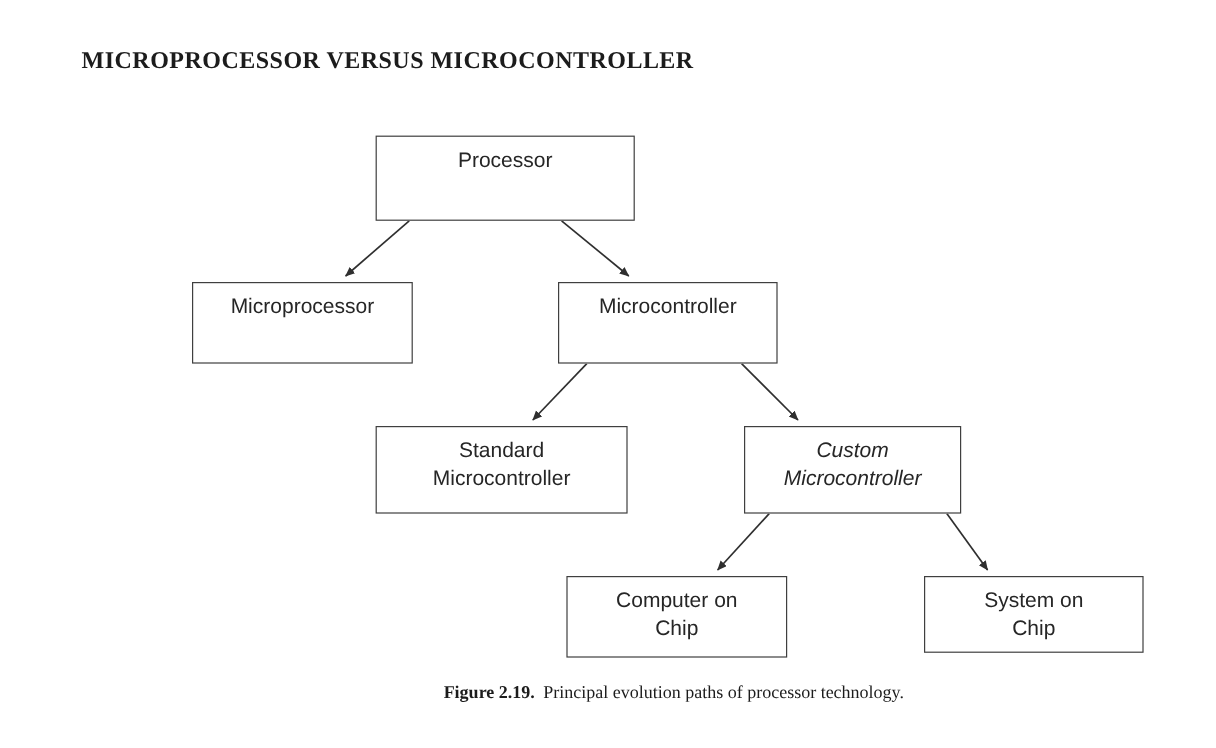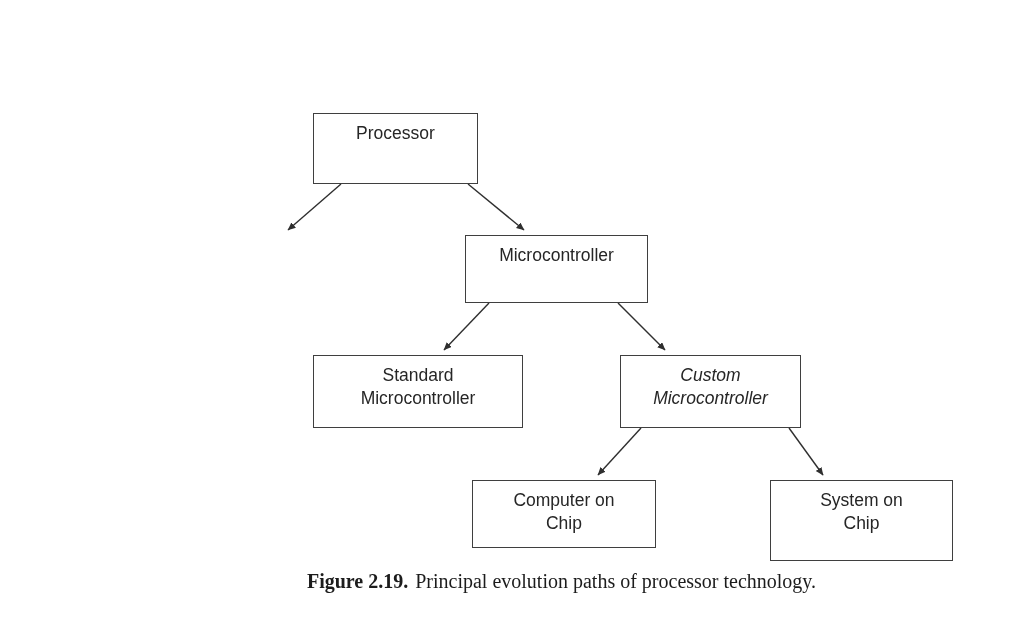--- a/index.html
+++ b/index.html
@@ -43,68 +43,72 @@
     align-items: flex-start;
     padding-top: 8px;
   }
   .node .label {
     font-size: 17.5px;
     line-height: 1.32;
     color: #262626;
     text-align: center;
     white-space: pre-line;
   }
-  .n-processor        { left: 313px; top: 113px; width: 165px; height: 71px; }
+  .n-processor        { left: 313px; top: 113px; width: 216px; height: 71px; }
   .n-microprocessor   { left: 160px; top: 235px; width: 184px; height: 68px; }
   .n-microcontroller  { left: 465px; top: 235px; width: 183px; height: 68px; }
   .n-standard         { left: 313px; top: 355px; width: 210px; height: 73px; }
   .n-custom           { left: 620px; top: 355px; width: 181px; height: 73px; font-style: italic; }
   .n-computer         { left: 472px; top: 480px; width: 184px; height: 68px; }
-  .n-system           { left: 770px; top: 480px; width: 183px; height: 81px; }
+  .n-system           { left: 770px; top: 480px; width: 183px; height: 64px; }
   .caption {
     position: absolute;
     left: 110px;
     right: 0;
     top: 570px;
     text-align: center;
     font-family: "Liberation Serif", "DejaVu Serif", serif;
-    font-size: 20px;
+    font-size: 15px;
     color: #1c1c1c;
   }
   .caption .cap-label {
     font-weight: bold;
   }
   .caption .cap-text {
     margin-left: 7px;
   }
 </style>
 </head>
 <body>
 
 <div class="page">
 
+  <div class="heading">MICROPROCESSOR VERSUS MICROCONTROLLER</div>
 
   <svg class="edges" viewBox="0 0 1013 623" xmlns="http://www.w3.org/2000/svg">
     <defs>
       <marker id="arrow" markerWidth="9" markerHeight="8" refX="7.5" refY="3.5" orient="auto" markerUnits="userSpaceOnUse">
         <path d="M0,0 L8,3.5 L0,7 Z" fill="#2f2f2f"></path>
       </marker>
     </defs>
     <line x1="341" y1="184" x2="288" y2="230" stroke="#2f2f2f" stroke-width="1.4" marker-end="url(#arrow)"></line>
     <line x1="468" y1="184" x2="524" y2="230" stroke="#2f2f2f" stroke-width="1.4" marker-end="url(#arrow)"></line>
     <line x1="489" y1="303" x2="444" y2="350" stroke="#2f2f2f" stroke-width="1.4" marker-end="url(#arrow)"></line>
     <line x1="618" y1="303" x2="665" y2="350" stroke="#2f2f2f" stroke-width="1.4" marker-end="url(#arrow)"></line>
     <line x1="641" y1="428" x2="598" y2="475" stroke="#2f2f2f" stroke-width="1.4" marker-end="url(#arrow)"></line>
     <line x1="789" y1="428" x2="823" y2="475" stroke="#2f2f2f" stroke-width="1.4" marker-end="url(#arrow)"></line>
   </svg>
 
   <div class="node n-processor">
     <span class="label">Processor</span>
   </div>
 
+  <div class="node n-microprocessor">
+    <span class="label">Microprocessor</span>
+  </div>
 
   <div class="node n-microcontroller">
     <span class="label">Microcontroller</span>
   </div>
 
   <div class="node n-standard">
     <span class="label">Standard
 Microcontroller</span>
   </div>
 

